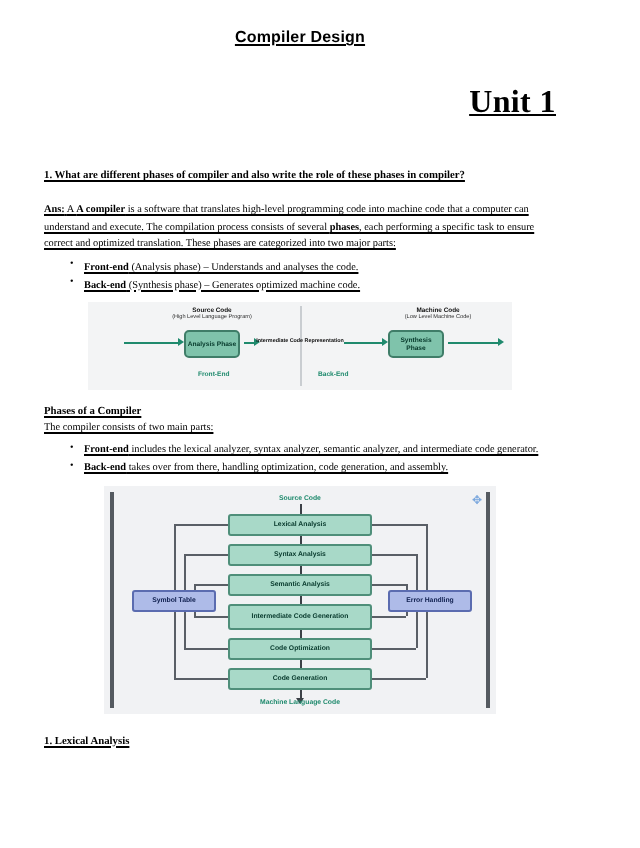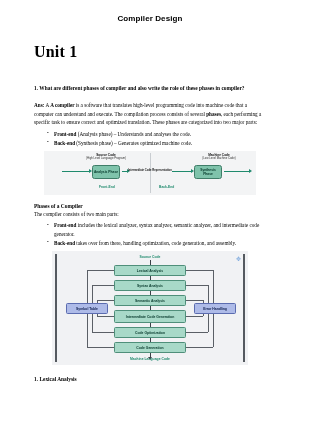--- a/index.html
+++ b/index.html
@@ -13,32 +13,33 @@
     overflow: hidden;
     font-family: "Liberation Serif", serif;
     color: #000000;
   }
   .page {
     width: 300px;
     height: 380px;
     background: #ffffff;
     position: relative;
     box-sizing: border-box;
-    padding: 0 34px;
+    padding: 0 22px;
+    text-decoration: underline;
   }
   .doc-header {
     text-align: center;
     font-family: "Liberation Sans", sans-serif;
     font-weight: bold;
     font-size: 8px;
     letter-spacing: 0.1px;
     padding-top: 14px;
   }
   .doc-title {
-    text-align: left;
+    text-align: right;
     font-family: "Liberation Serif", serif;
     font-weight: bold;
     font-size: 16px;
     margin-top: 20px;
     letter-spacing: 0.2px;
   }
   .q-heading {
     font-family: "Liberation Serif", serif;
     font-weight: bold;
     font-size: 5.4px;

